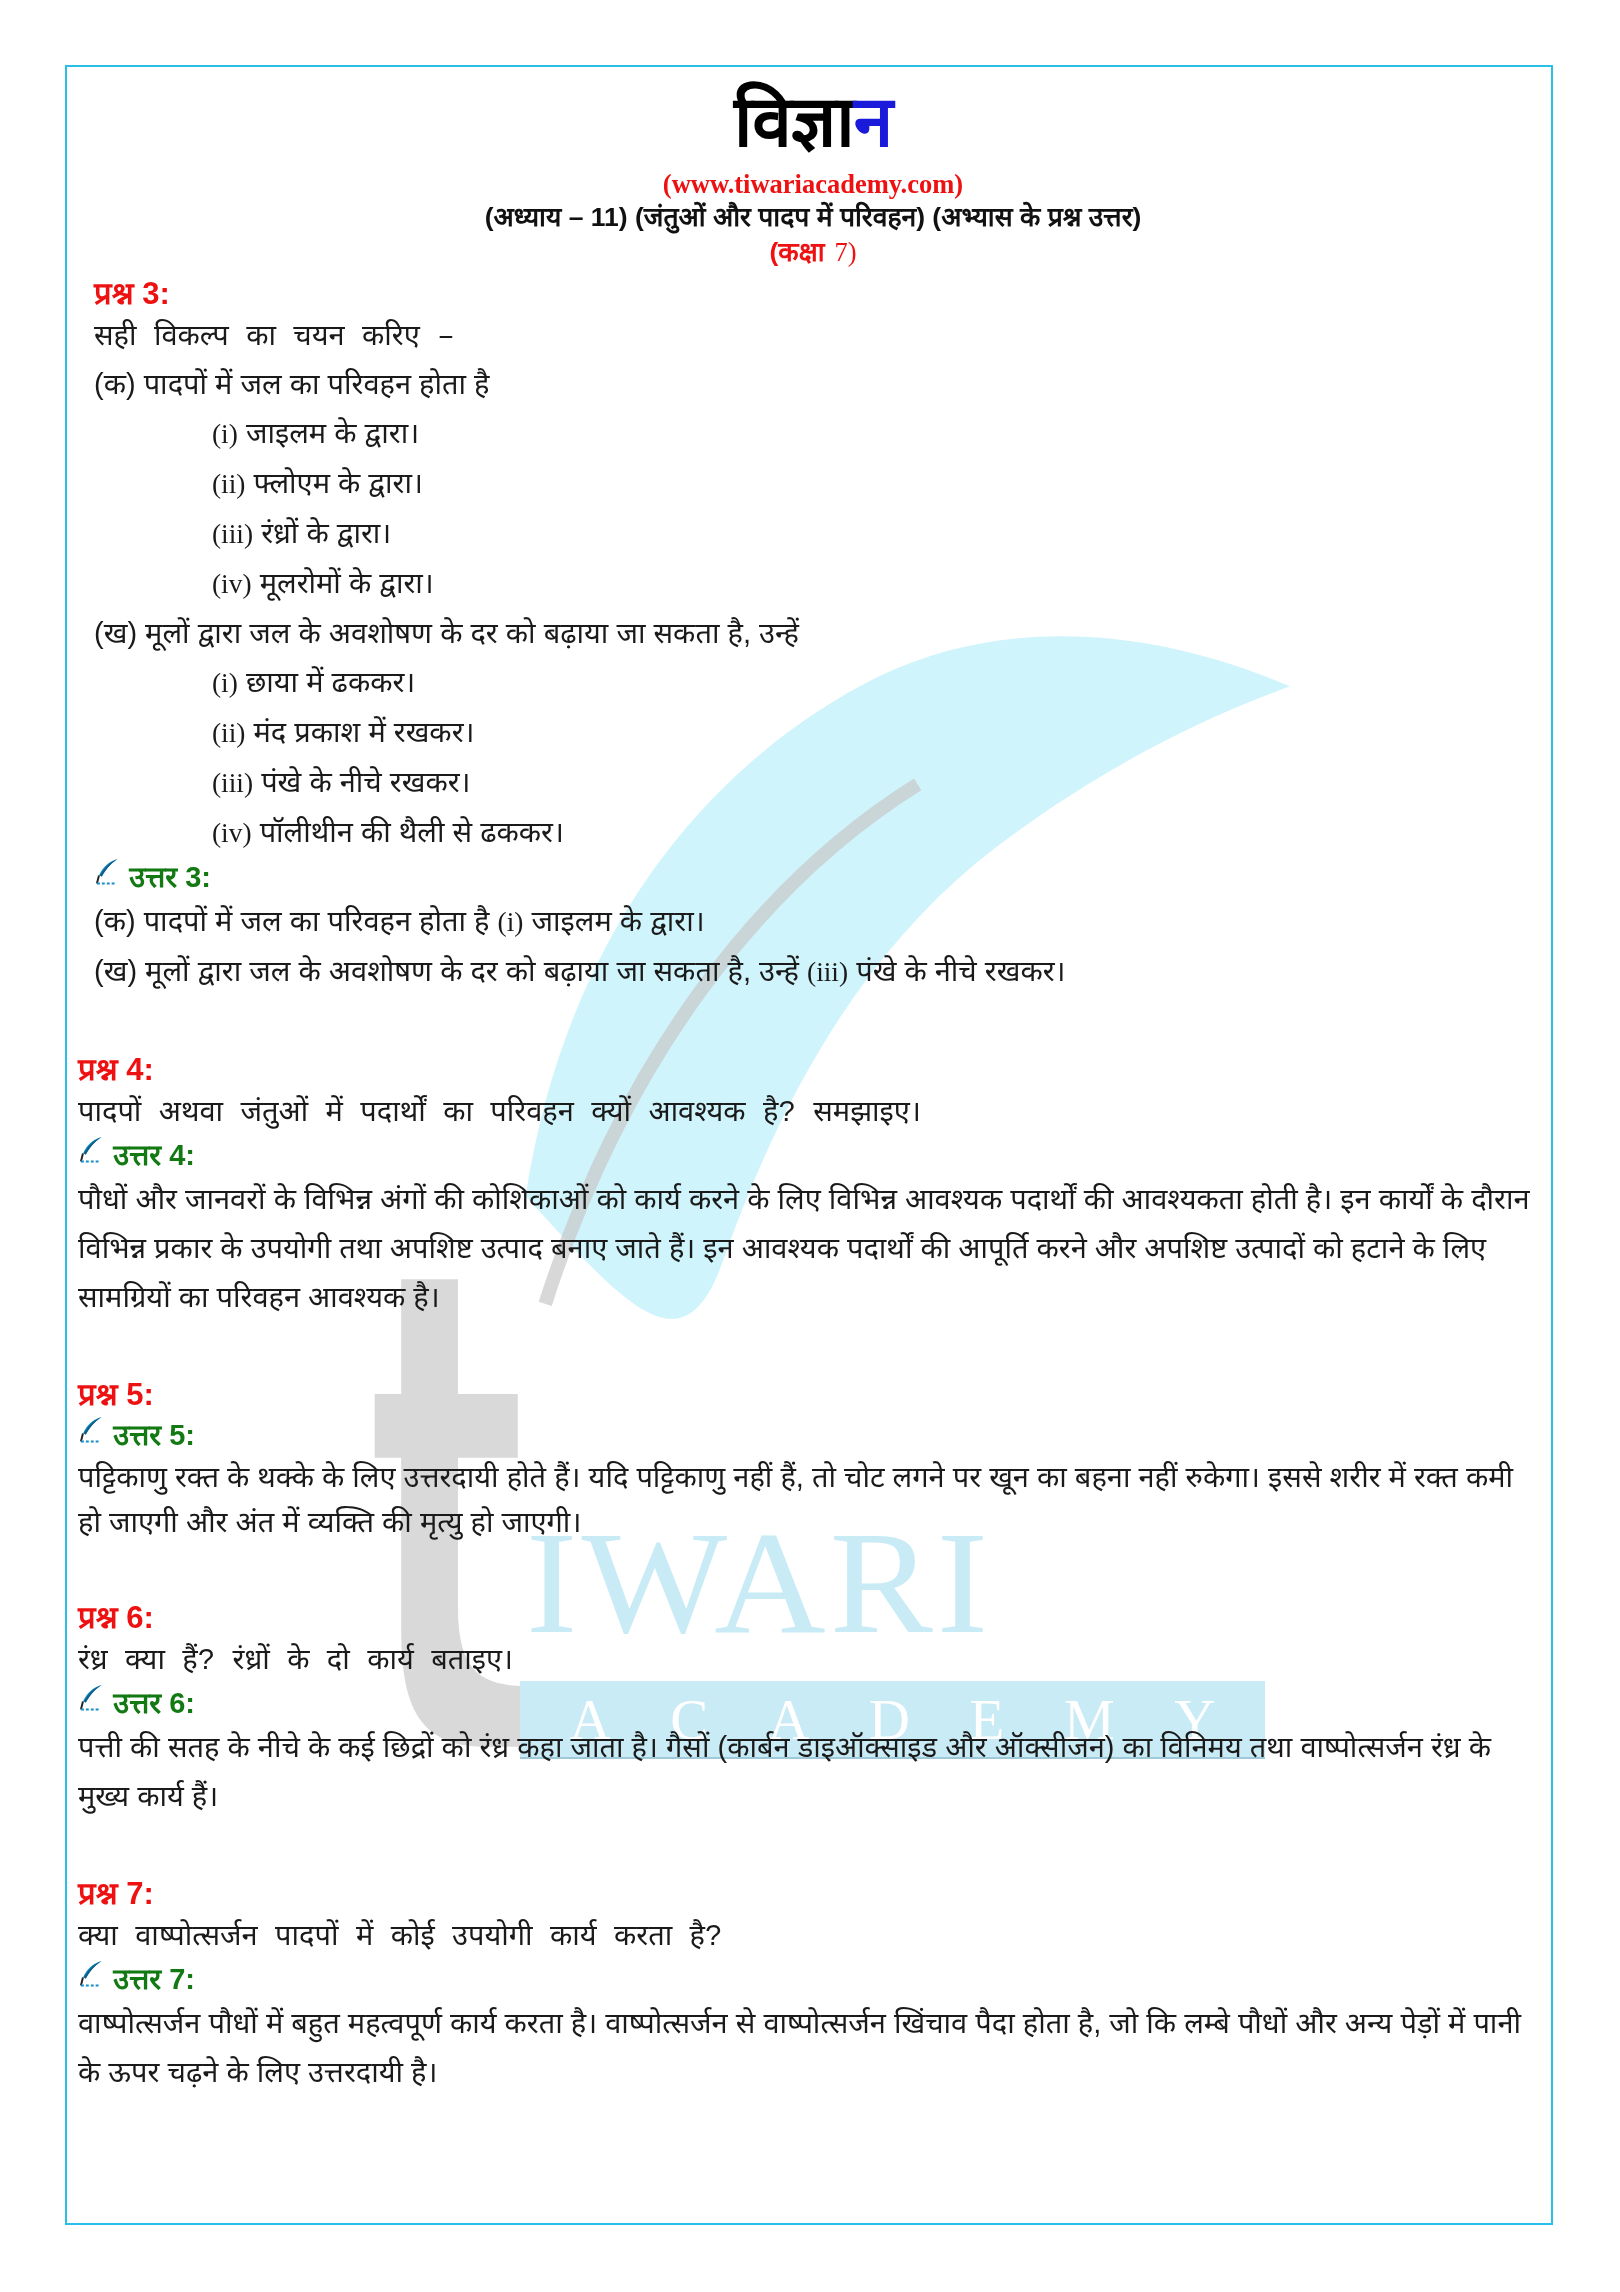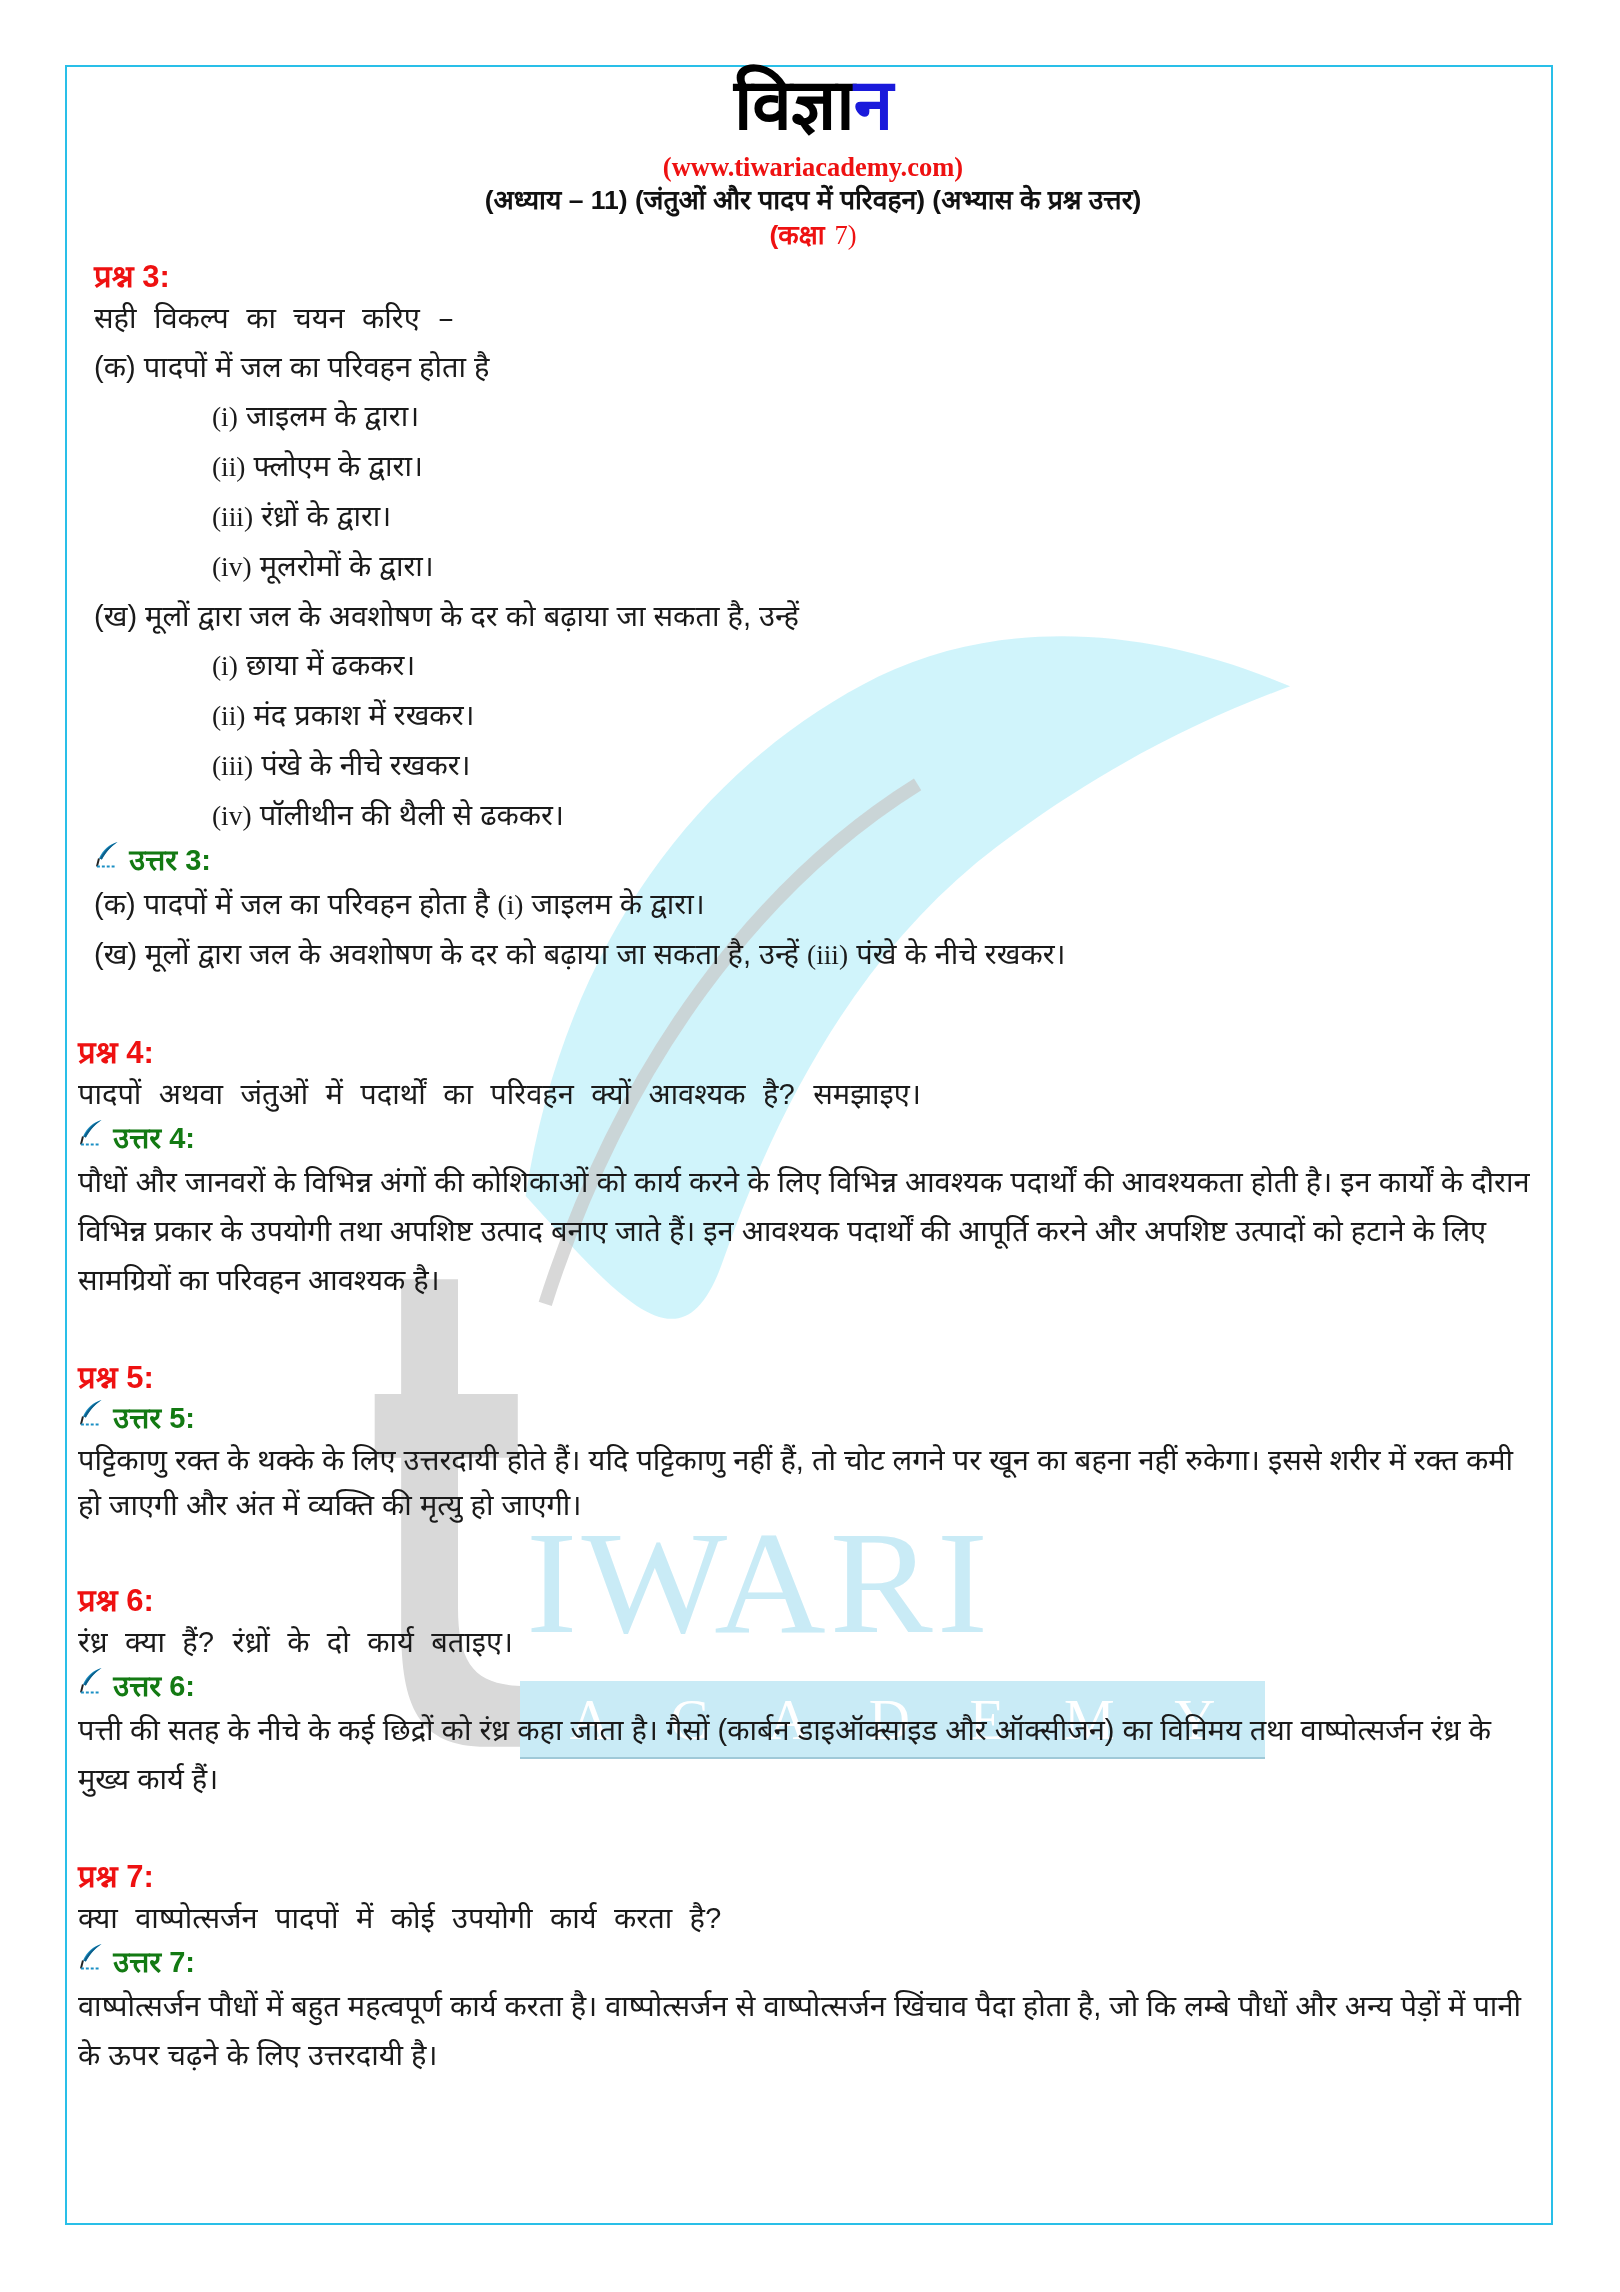--- a/index.html
+++ b/index.html
@@ -58,21 +58,21 @@
     font-family: "Liberation Serif", "DejaVu Serif", serif;
     font-size: 57px;
     color: #ffffff;
     box-sizing: border-box;
     padding: 0 19.6px;
   }
   
   .content {
     position: absolute;
     left: 78px;
-    top: 52px;
+    top: 69px;
     width: 1470px;
     z-index: 1;
   }
   .header {
     text-align: center;
     width: 1470px;
   }
   .title {
     font-family: "Liberation Sans", "DejaVu Sans", sans-serif;
     font-weight: bold;

